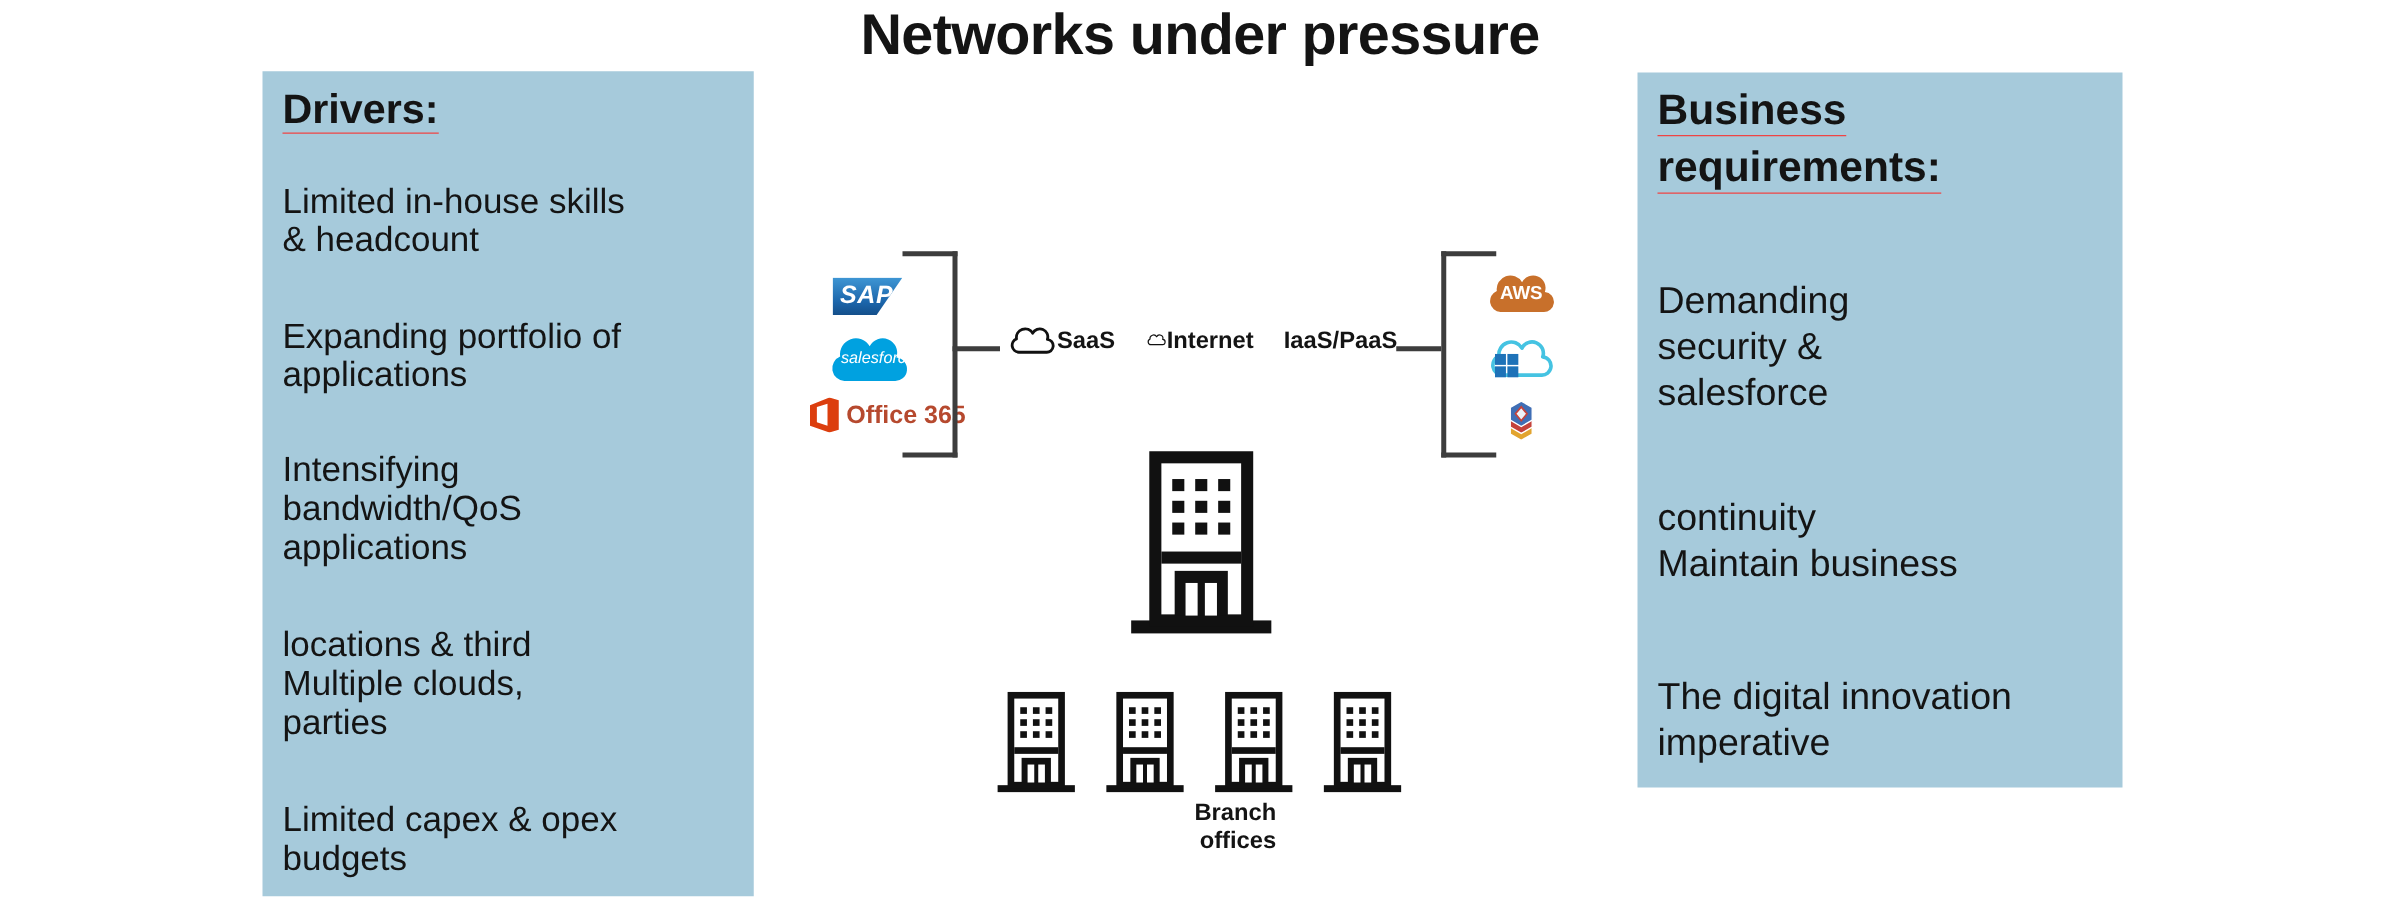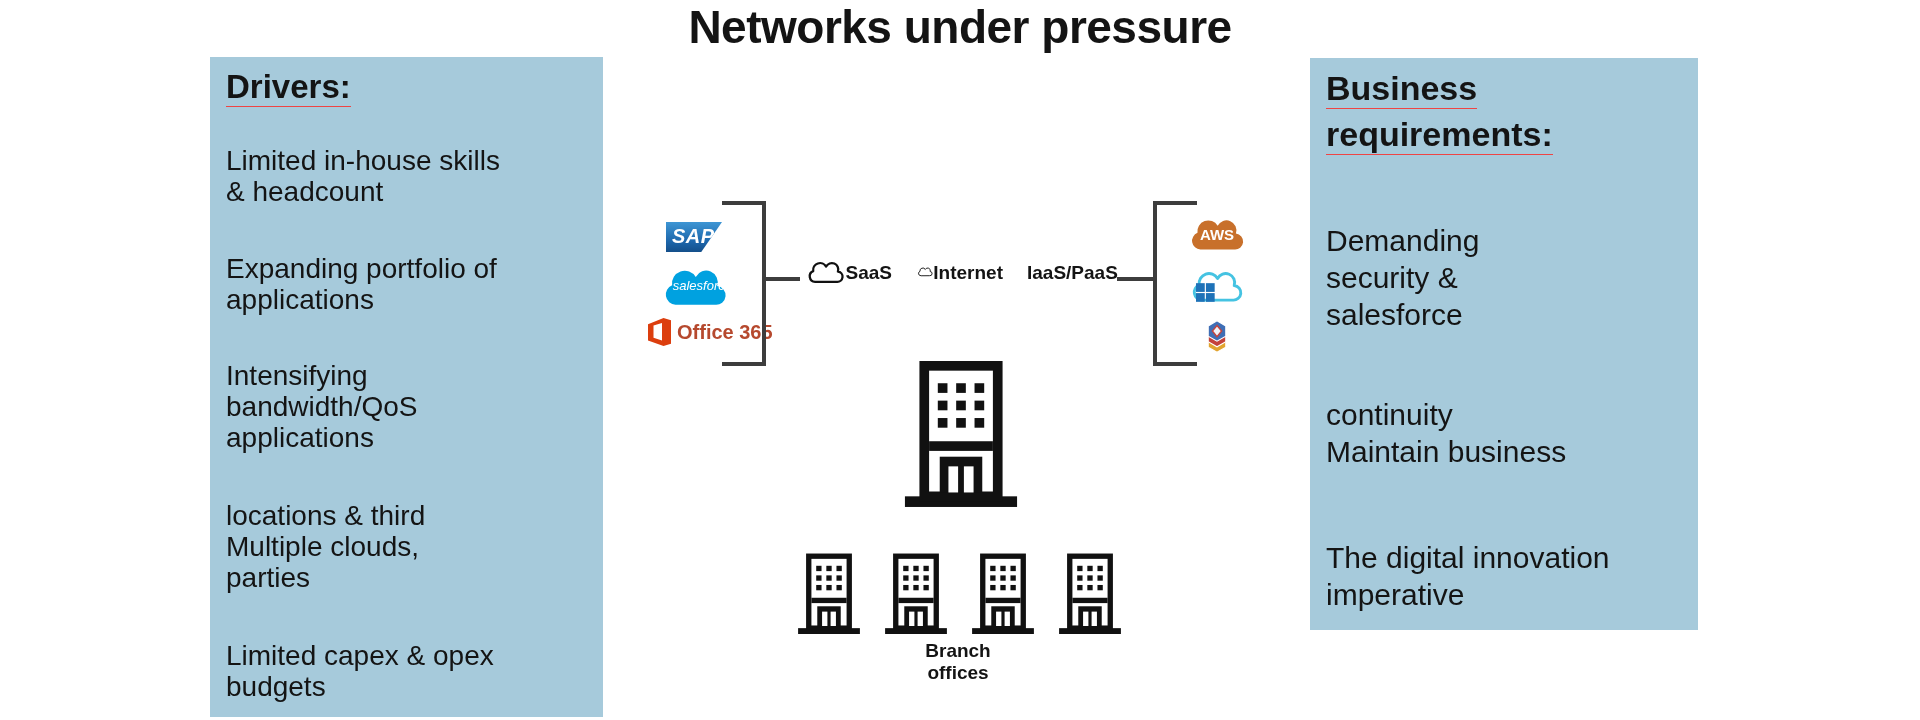--- a/index.html
+++ b/index.html
@@ -54,21 +54,21 @@
   #aws-icon{left:1186px;top:213px;width:62px;height:41px;}
   #aws-icon span{position:absolute;left:0;right:0;top:13px;text-align:center;
      color:#fff;font-weight:bold;font-size:15px;}
   #azure-icon{left:1189px;top:262px;width:56px;height:47px;}
   #hex-icon{left:1202px;top:319px;width:30px;height:37px;}
 
   
   #hq-building{left:903px;top:360px;width:116px;height:147px;}
   .branch{top:553px;width:64px;height:81px;}
   #branch-1{left:797px;} #branch-2{left:884px;} #branch-3{left:971px;} #branch-4{left:1058px;}
-  #branch-label{left:895px;top:640px;width:126px;text-align:center;
+  #branch-label{left:895px;top:640px;width:126px;text-align:right;
      font-size:19px;font-weight:bold;line-height:22px;}
   svg{display:block;}
 </style>
 </head>
 <body>
 
 <svg width="0" height="0" style="position:absolute" aria-hidden="true">
   <defs>
     <path id="cloud-path" d="M22 57 A13.5 13.5 0 0 1 17.5 31 A17 17 0 0 1 49 20 A15.5 15.5 0 0 1 77.5 32 A12.5 12.5 0 0 1 75 57 Z" stroke-linejoin="round" stroke-linecap="round"></path>
     <symbol id="building" viewBox="0 0 120 152">

